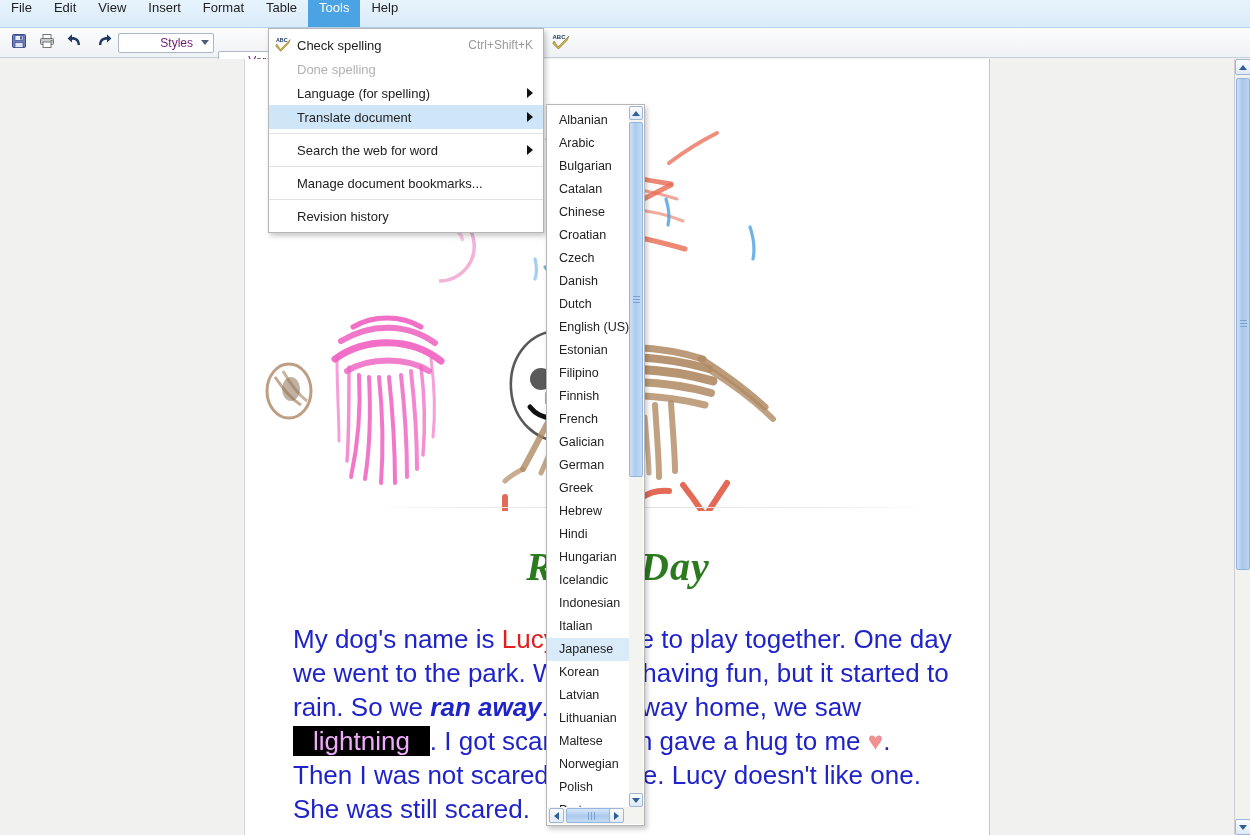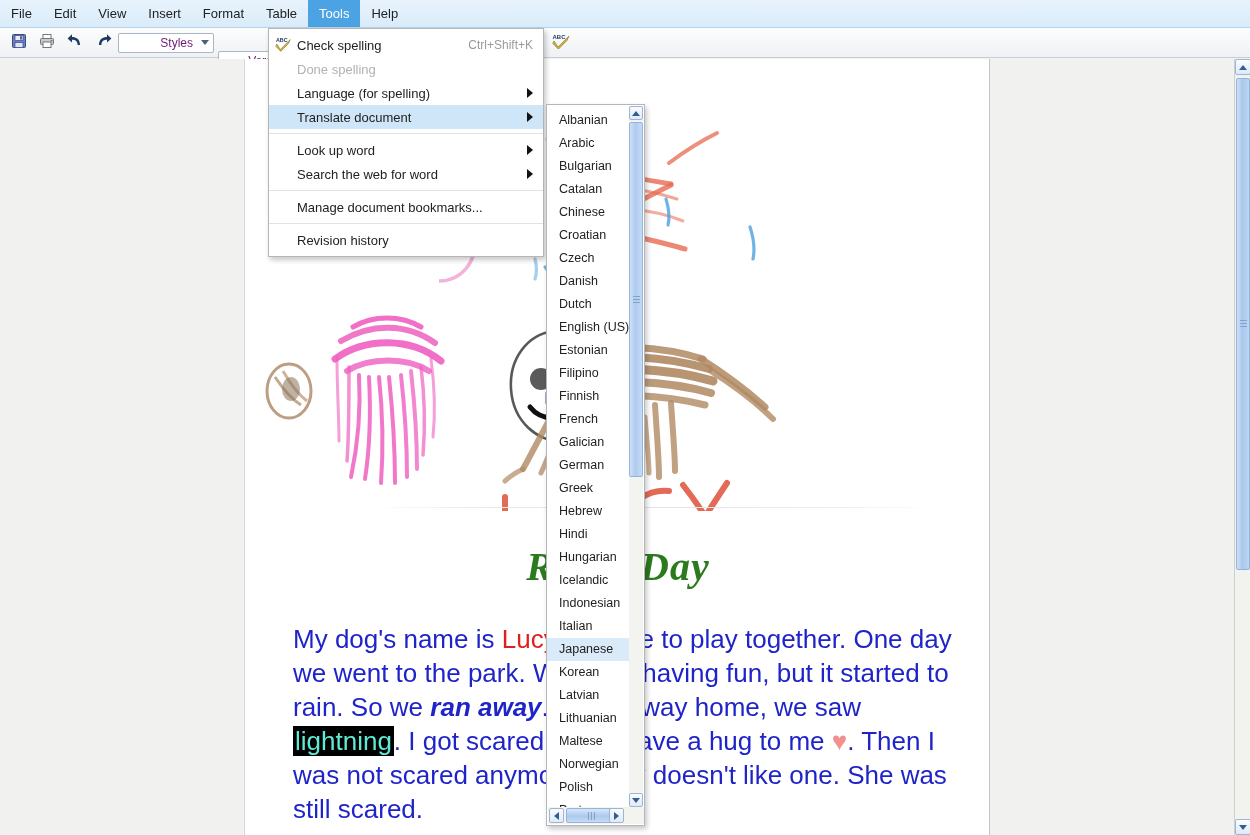--- a/index.html
+++ b/index.html
@@ -13,21 +13,21 @@
 
   
   .menubar{
     position:absolute;left:0;top:0;width:1250px;height:28px;
     background:linear-gradient(#e8f3fc,#d9ecfa);
     border-bottom:1px solid #b9d4ea;
     display:flex;align-items:stretch;
     box-sizing:border-box;
   }
   .menubar .mi{
-    display:flex;align-items:center;
+    display:flex;
     padding:0 11px;font-size:13px;color:#222;
     cursor:default;white-space:nowrap;
   }
   .menubar .mi.active{background:#4ba3e3;color:#fff;}
 
   
   .toolbar{
     position:absolute;left:0;top:28px;width:1250px;height:30px;
     background:linear-gradient(#fdfdfd,#eef1f5);
     border-bottom:1px solid #c9ced6;
@@ -81,21 +81,21 @@
     font-family:"Liberation Serif",serif;font-style:italic;font-weight:bold;
     font-size:40px;color:#2b7a1e;letter-spacing:1px;
   }
   .story{
     position:absolute;left:48px;top:563px;width:660px;
     font-family:"Liberation Sans",sans-serif;
     font-size:26px;line-height:34px;color:#1f24c8;font-weight:400;
   }
   .story .red{color:#e11f1f;}
   .story .runaway{font-style:italic;font-weight:bold;}
-  .story .hl{background:#000;color:#5eead4;padding:0 2px;}
+  .story .hl{background:#000;color:#f0abfc;padding:0 20px;}
   .story .heart{color:#f19090;}
 
   
   .vscroll{
     position:absolute;right:0;top:59px;width:16px;height:776px;
     background:#f2f2ee;border-left:1px solid #cfcfd3;box-sizing:border-box;
   }
   .vscroll .arrow{
     position:absolute;left:0;width:16px;height:16px;
     background:linear-gradient(#fbfcfe,#dfe9f6);
@@ -527,24 +527,20 @@
     </div>
 
     <div class="row sel">
       <span>Translate document</span>
       <span class="sub"></span>
     </div>
 
 
     <div class="divider"></div>
 
-    <div class="row">
-      <span>Look up word</span>
-      <span class="sub"></span>
-    </div>
 
     <div class="row">
       <span>Search the web for word</span>
       <span class="sub"></span>
     </div>
 
     <div class="divider"></div>
 
     <div class="row">
       <span>Manage document bookmarks...</span>

